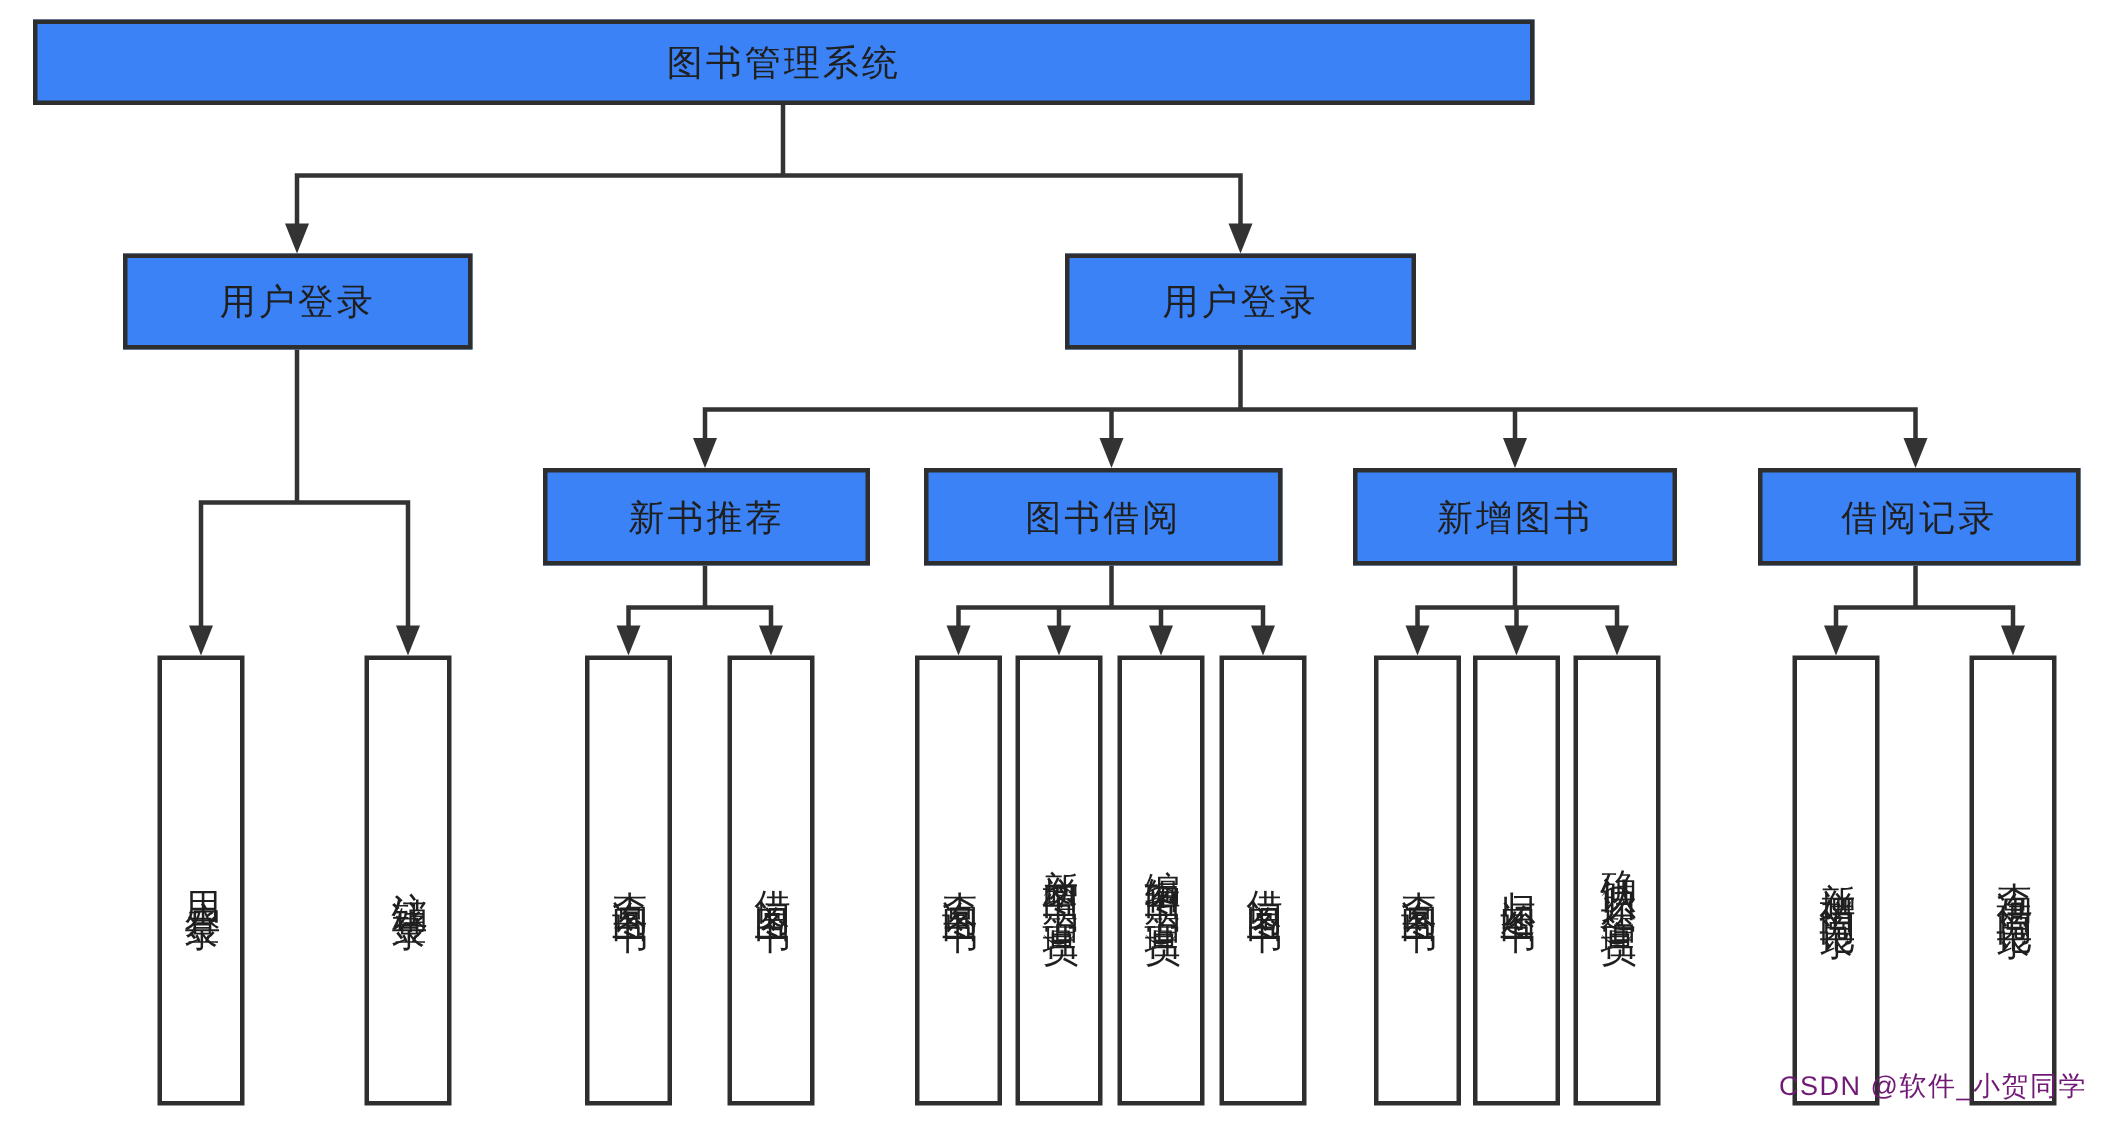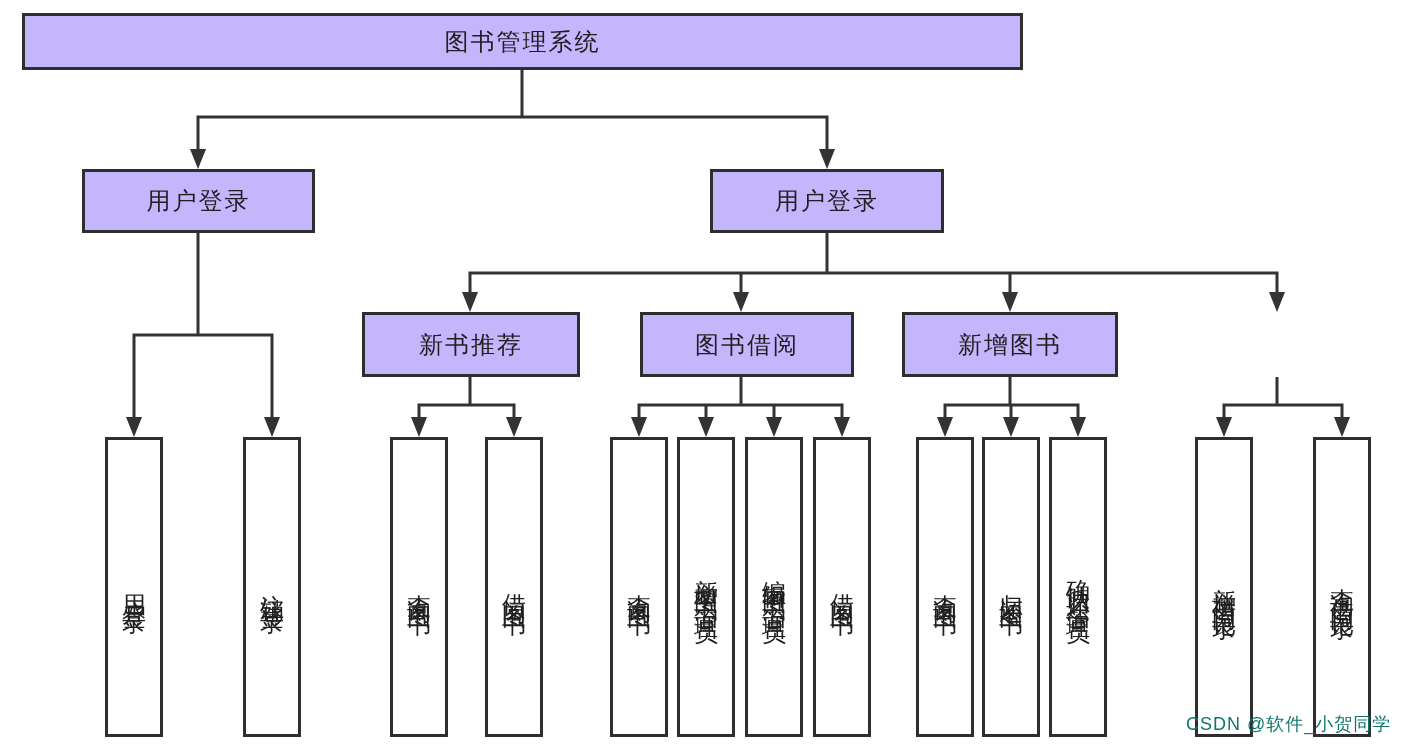--- a/index.html
+++ b/index.html
@@ -17,21 +17,21 @@
   }
   #connectors {
     position: absolute;
     left: 0;
     top: 0;
     pointer-events: none;
   }
   .node {
     position: absolute;
     box-sizing: border-box;
-    background: #c4b5fd;
+    background: #3b82f6;
     border: 3px solid #2e2e2e;
     display: flex;
     align-items: center;
     justify-content: center;
     font-size: 24px;
     letter-spacing: 2px;
     color: #1f1f1f;
     white-space: nowrap;
   }
   .leaf {
@@ -51,32 +51,32 @@
     letter-spacing: 6px;
     line-height: 1;
     color: #1f1f1f;
   }
   #watermark {
     position: absolute;
     left: 1186px;
     top: 712px;
     font-size: 18px;
     letter-spacing: 1px;
-    color: #0f766e;
+    color: #701a75;
     z-index: 5;
     white-space: nowrap;
   }
   
   #n-root   { left: 22px;   top: 13px;  width: 1001px; height: 57px; }
   
   #n-login  { left: 82px;   top: 169px; width: 233px;  height: 64px; }
   #n-mgmt   { left: 710px;  top: 169px; width: 234px;  height: 64px; }
   
   #n-rec    { left: 362px;  top: 312px; width: 218px;  height: 65px; text-align: right; }
-  #n-borrow { left: 640px;  top: 312px; width: 214px;  height: 65px; }
+  #n-borrow { left: 616px;  top: 312px; width: 239px;  height: 65px; }
   #n-cur    { left: 902px;  top: 312px; width: 216px;  height: 65px; }
   #n-hist   { left: 1172px; top: 312px; width: 215px;  height: 65px; }
   
   #leaf-a1 { left: 105px; }
   #leaf-a2 { left: 243px; }
   #leaf-b1 { left: 390px; }
   #leaf-b2 { left: 485px; }
   #leaf-c1 { left: 610px; }
   #leaf-c2 { left: 677px; }
   #leaf-c3 { left: 745px; }
@@ -151,20 +151,21 @@
   </svg>
 
   <div class="node" id="n-root">图书管理系统</div>
 
   <div class="node" id="n-login">用户登录</div>
   <div class="node" id="n-mgmt">用户登录</div>
 
   <div class="node" id="n-rec">新书推荐</div>
   <div class="node" id="n-borrow">图书借阅</div>
   <div class="node" id="n-cur">新增图书</div>
+  <div class="node" id="n-hist">借阅记录</div>
 
   <div class="leaf" id="leaf-a1">用户登录</div>
   <div class="leaf" id="leaf-a2">注销登录</div>
 
   <div class="leaf" id="leaf-b1">查询图书</div>
   <div class="leaf" id="leaf-b2">借阅图书</div>
 
   <div class="leaf" id="leaf-c1">查询图书</div>
   <div class="leaf" id="leaf-c2">新增图书（管理员）</div>
   <div class="leaf" id="leaf-c3">编辑图书（管理员）</div>

